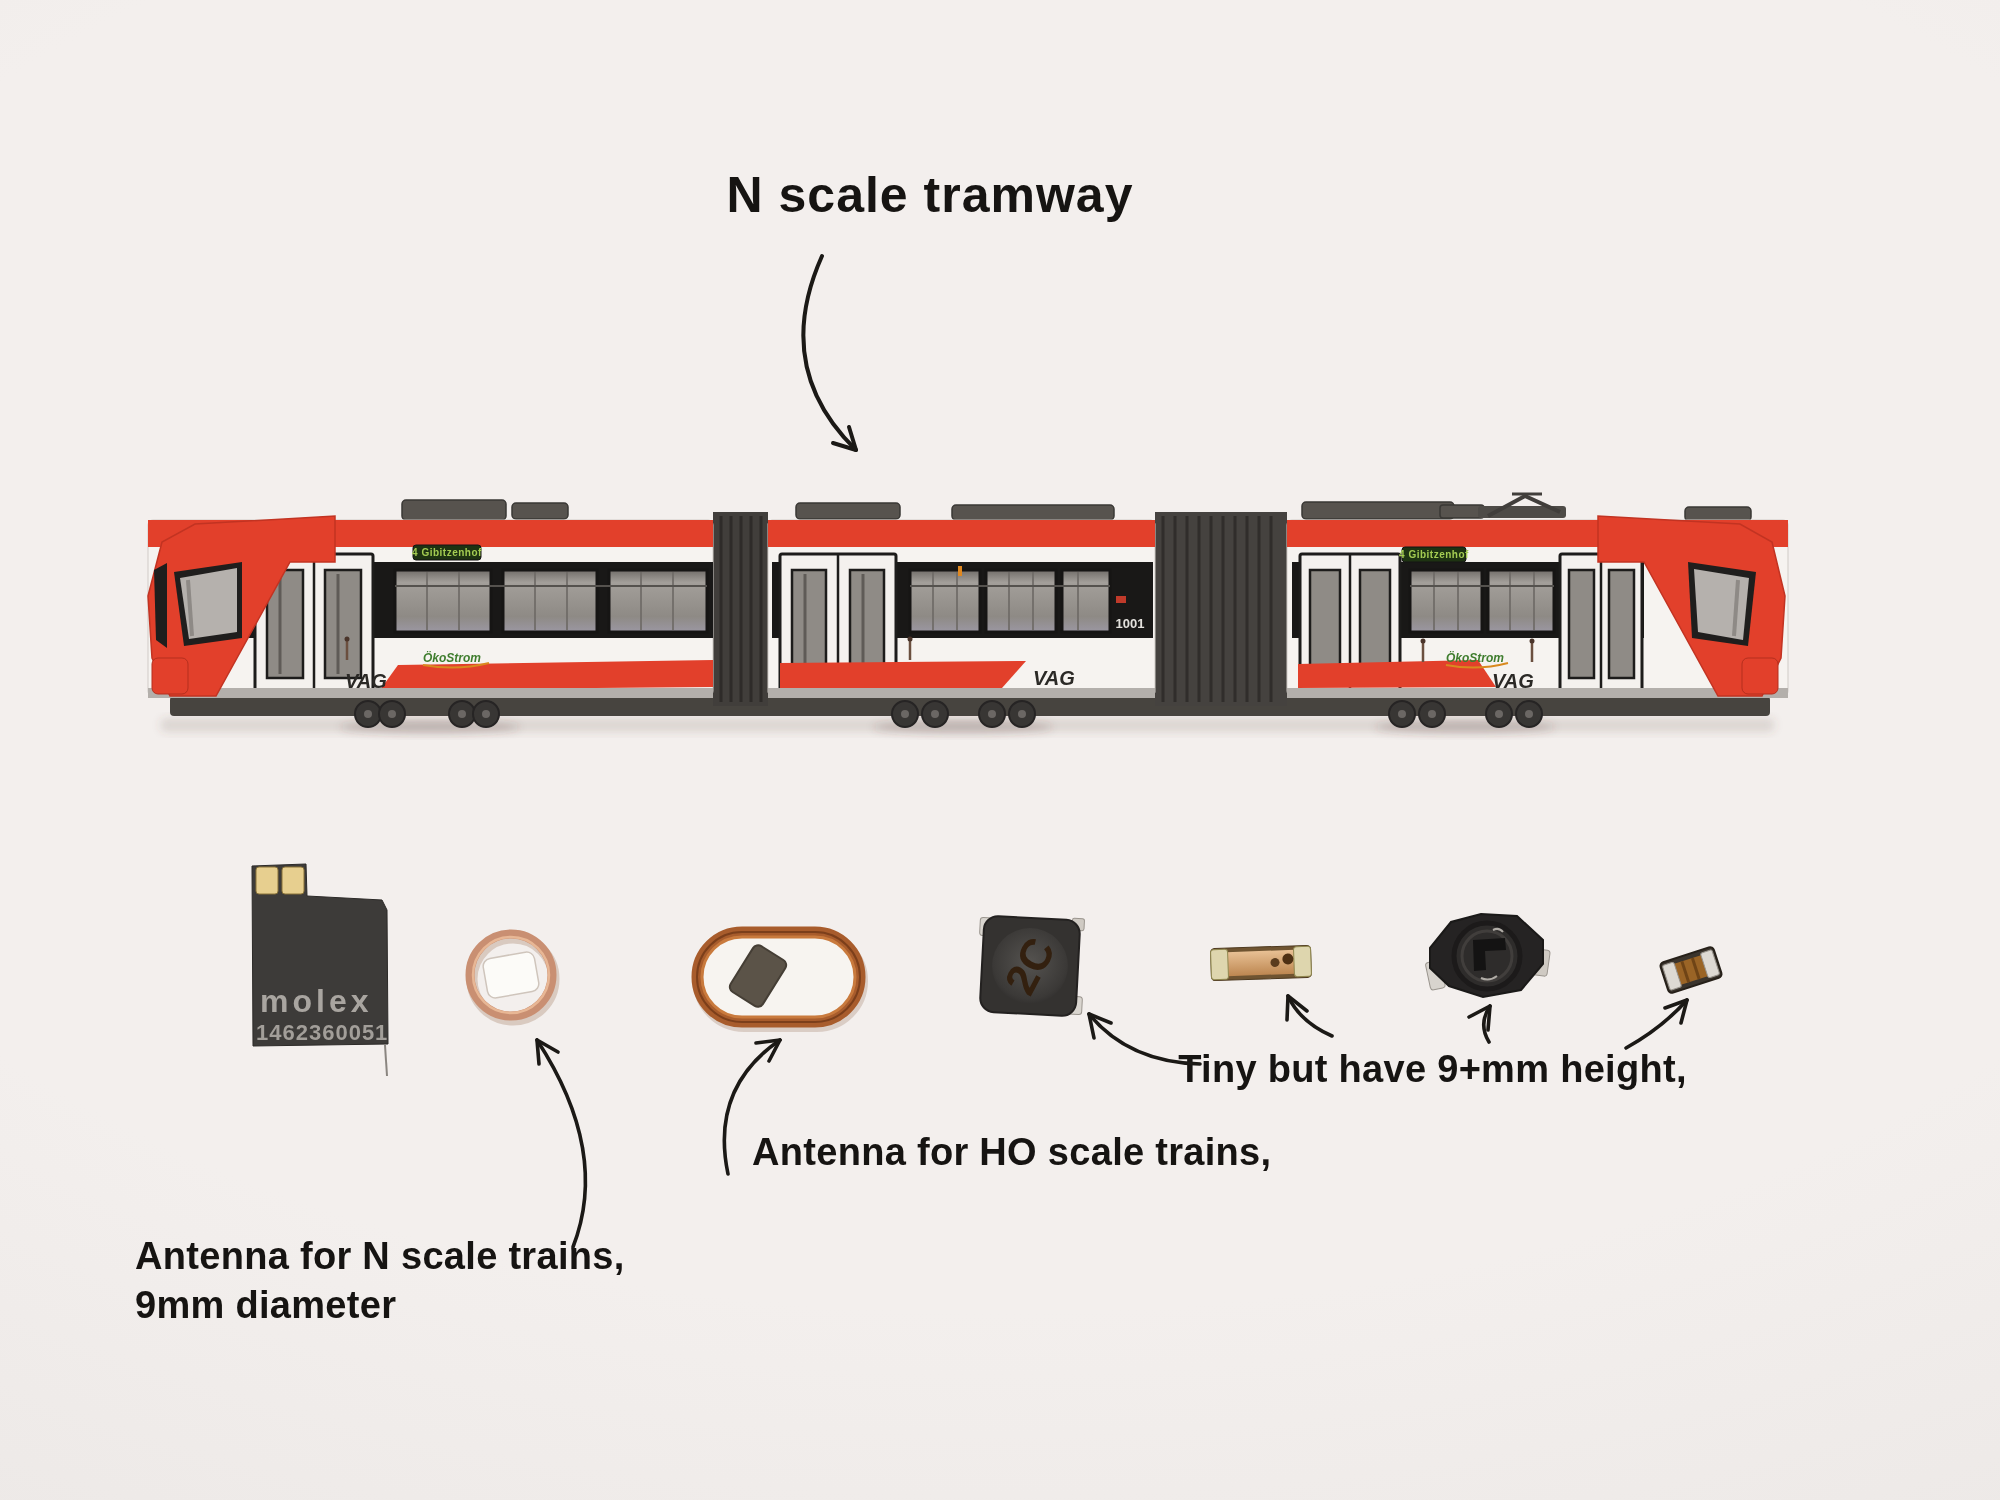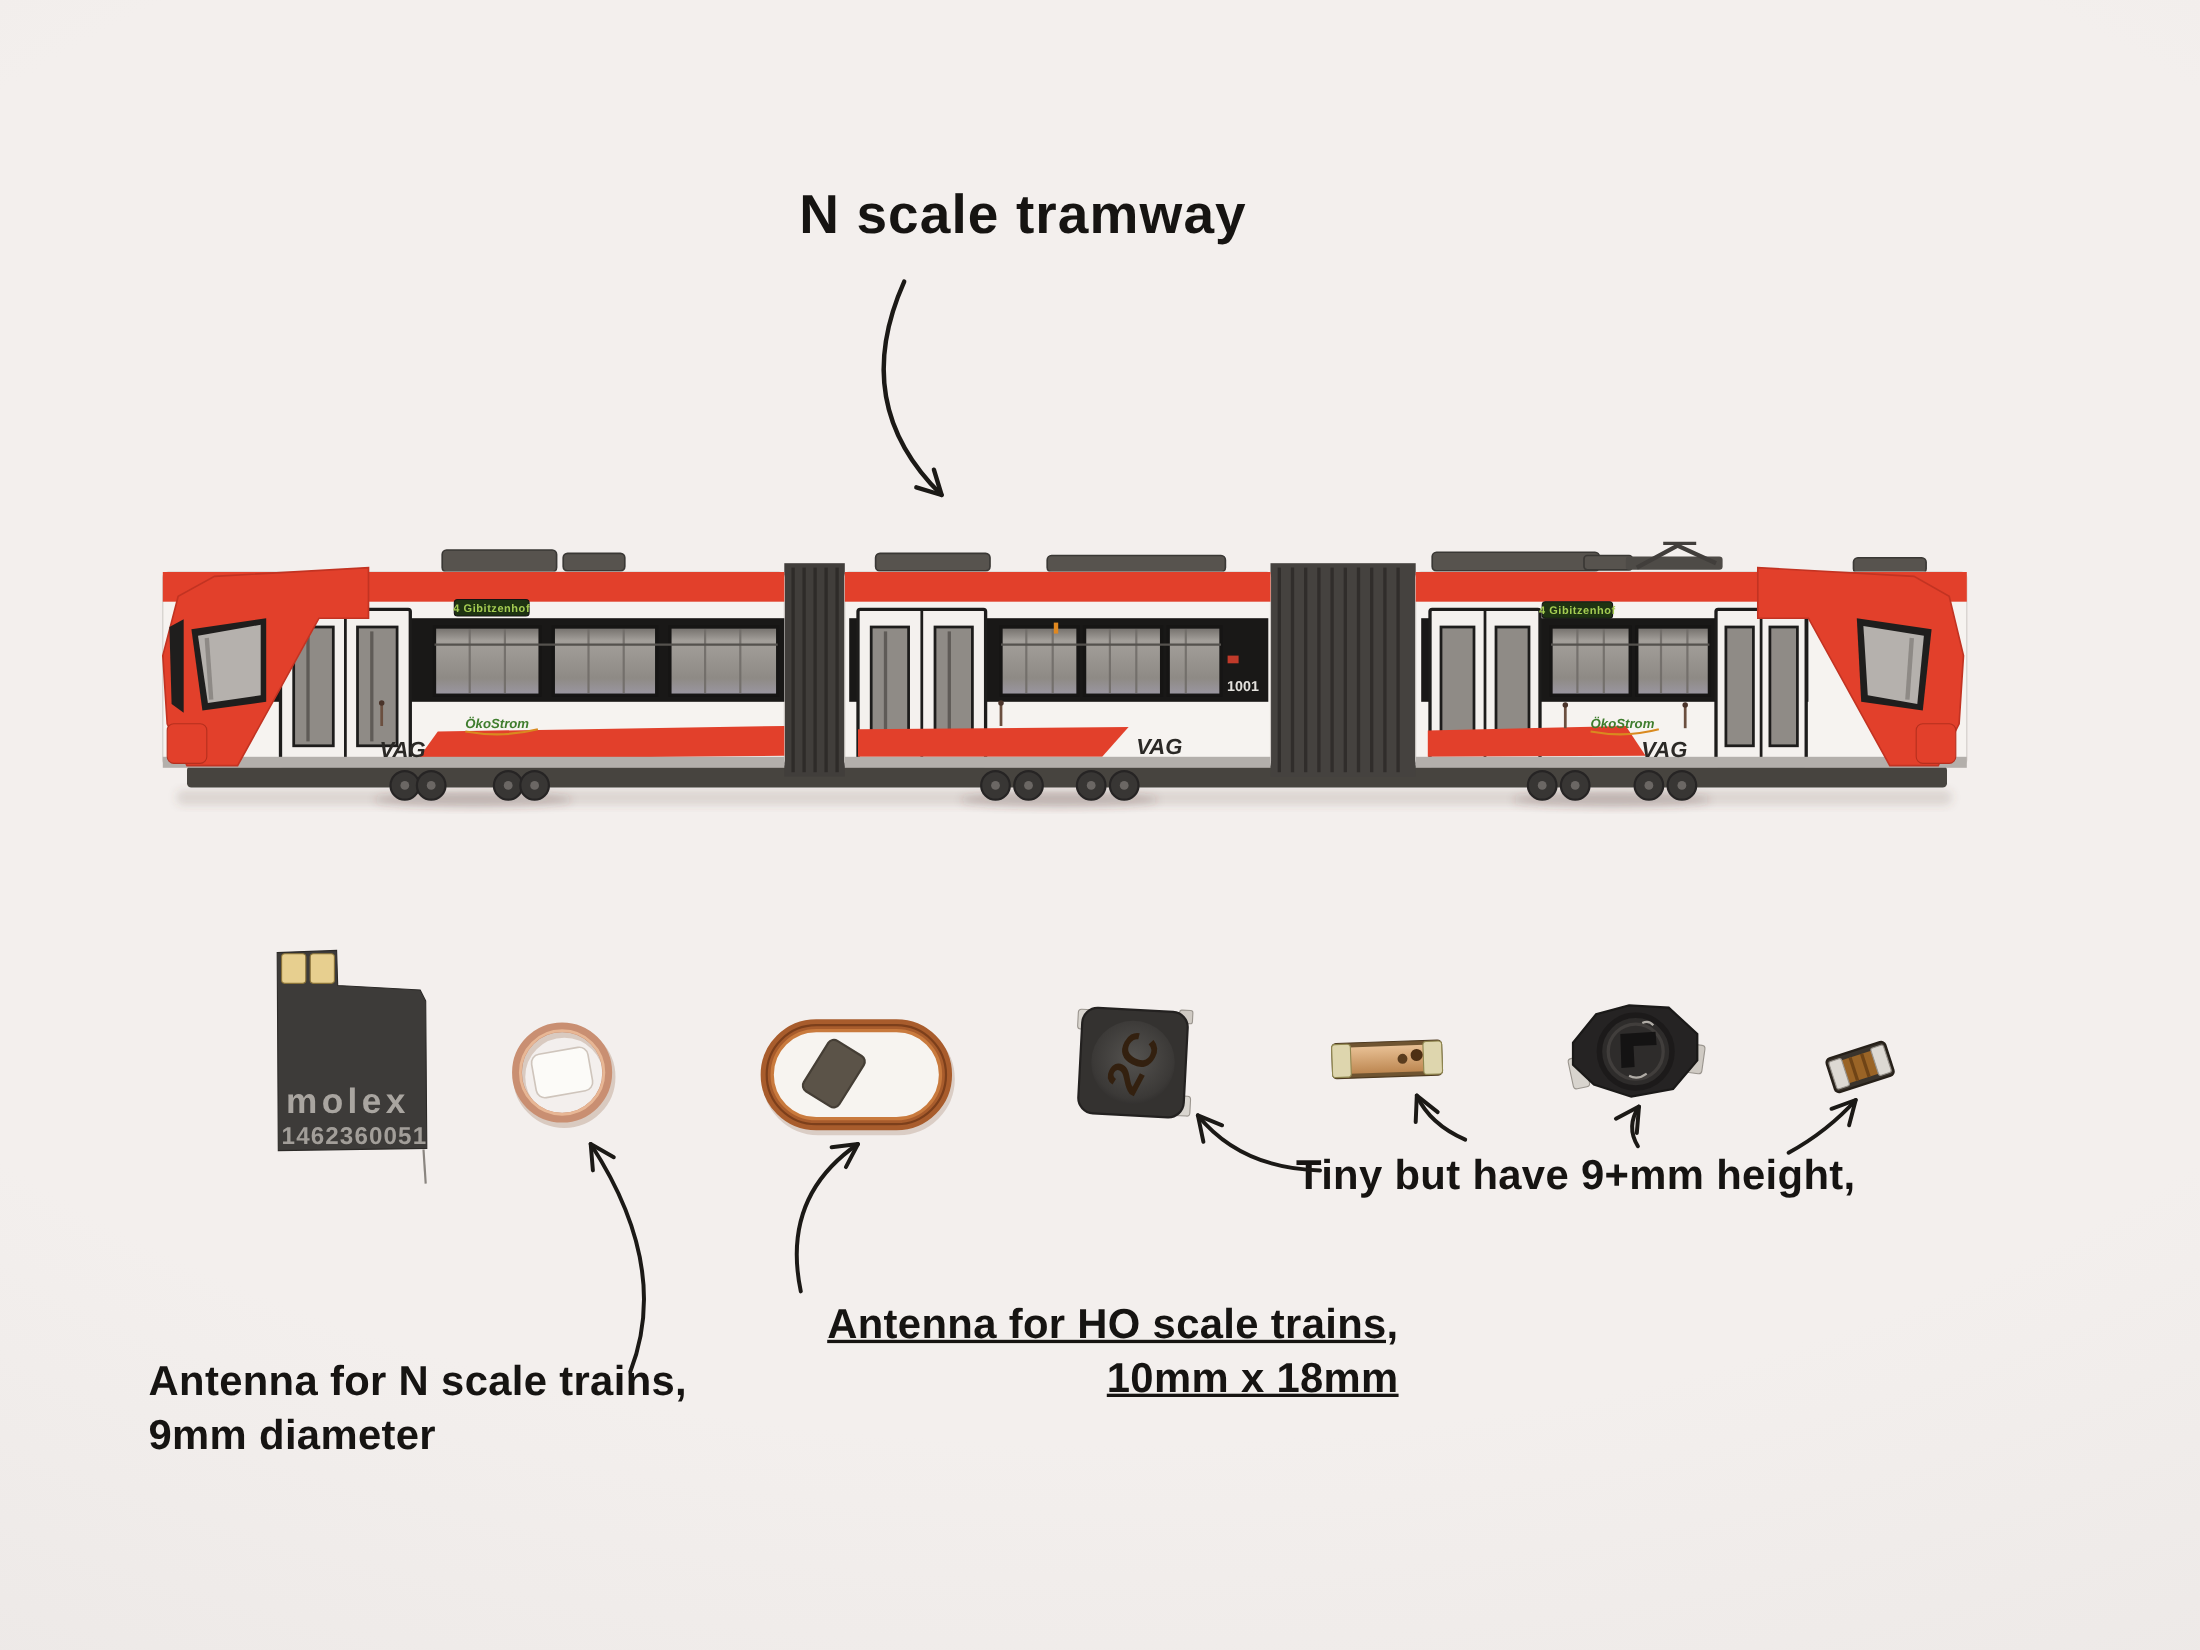--- a/index.html
+++ b/index.html
@@ -5,21 +5,21 @@
   html,body{margin:0;padding:0;}
   body{width:2000px;height:1500px;overflow:hidden;
        font-family:"Liberation Sans", sans-serif;}
   #canvas{position:relative;width:2000px;height:1500px;
       background:radial-gradient(120% 90% at 50% 38%, var(--bg,#f4f0ee) 55%, #e9e5e3 100%);}
   .photo-text{position:absolute;color:var(--ink,#161412);font-weight:bold;}
   #title{left:640px;top:166px;width:580px;text-align:center;
          font-size:50px;letter-spacing:1px;}
   .caption{font-size:38px;line-height:49px;letter-spacing:.3px;}
   #label-n{left:135px;top:1232px;text-align:left;}
-  #label-ho{left:752px;top:1180px;text-align:right;text-decoration:underline;}
+  #label-ho{left:752px;top:1128px;text-align:center;}
   #label-tiny{left:1150px;top:1046px;width:565px;text-align:center;line-height:47px;}
   svg{position:absolute;left:0;top:0;}
   .arrow{fill:none;stroke:#1b1916;stroke-width:3.6;stroke-linecap:round;stroke-linejoin:round;}
   .arrow-title{stroke-width:4;}
   .svg-vag{font:italic bold 20px "Liberation Sans",sans-serif;fill:#2b2926;}
   .svg-dest{font:bold 10px "Liberation Sans",sans-serif;fill:#a4cc52;letter-spacing:.5px;}
   .svg-eco{font:italic bold 12px "Liberation Sans",sans-serif;fill:#3f7d2e;}
   .svg-1001{font:bold 13px "Liberation Sans",sans-serif;fill:#e3e1dd;}
   .svg-molex{font:bold 32px "Liberation Sans",sans-serif;fill:#a9a5a0;letter-spacing:4px;}
   .svg-part{font:bold 22px "Liberation Sans",sans-serif;fill:#a29e99;letter-spacing:1px;}
@@ -36,21 +36,20 @@
 
   <div id="title" class="photo-text">N scale tramway</div>
 
   <div id="label-n" class="photo-text caption">
     <div>Antenna for N scale trains,</div>
     <div>9mm diameter</div>
   </div>
 
   <div id="label-ho" class="photo-text caption">
     <div>Antenna for HO scale trains,</div>
-    <div>10mm x 18mm</div>
   </div>
 
   <div id="label-tiny" class="photo-text caption">
     <div>Tiny but have 9+mm height,</div>
   </div>
 
   <svg width="2000" height="1500" viewBox="0 0 2000 1500">
     <defs>
       <linearGradient id="paneGrad" x1="0" y1="0" x2="0" y2="1">
         <stop offset="0" stop-color="#716d69"></stop>

